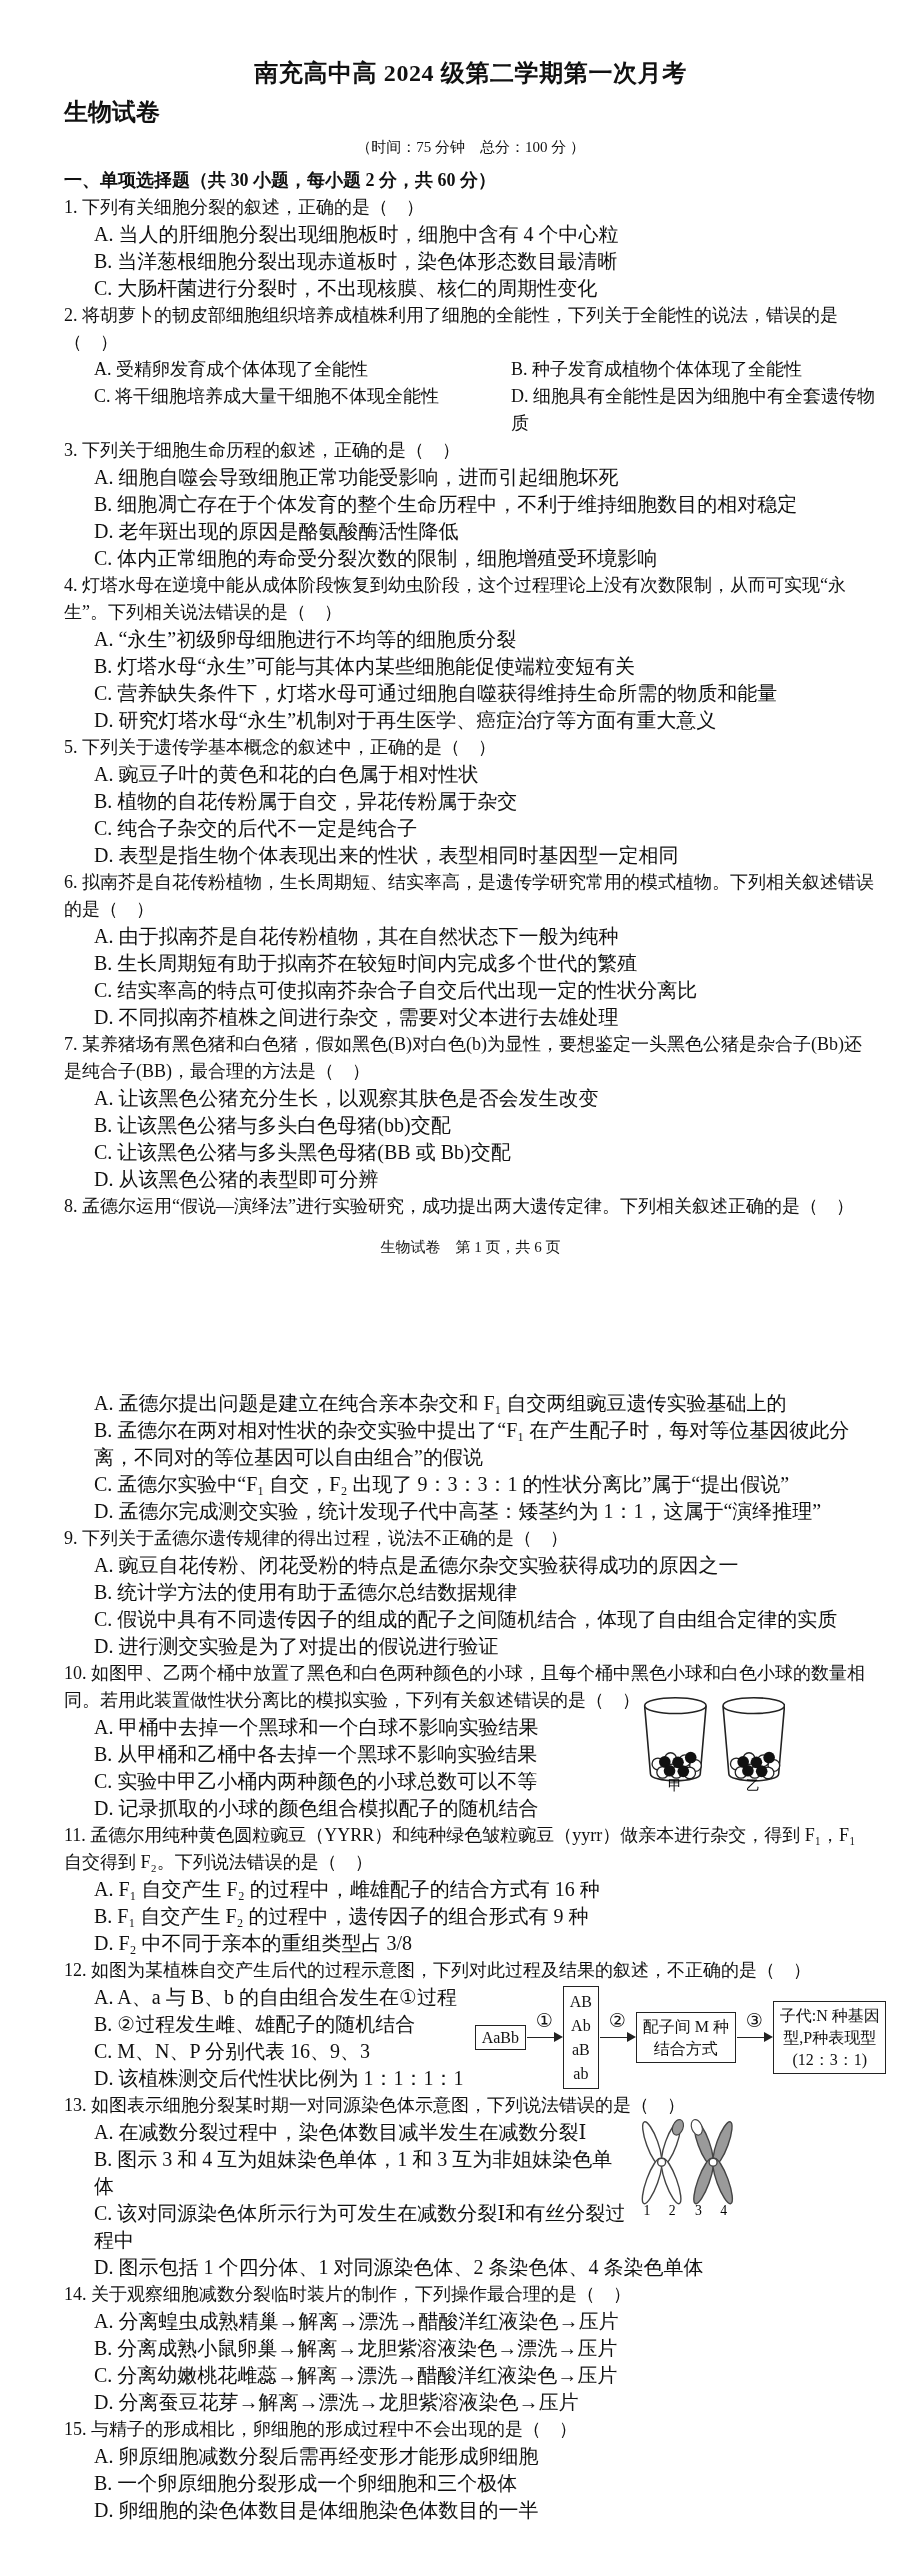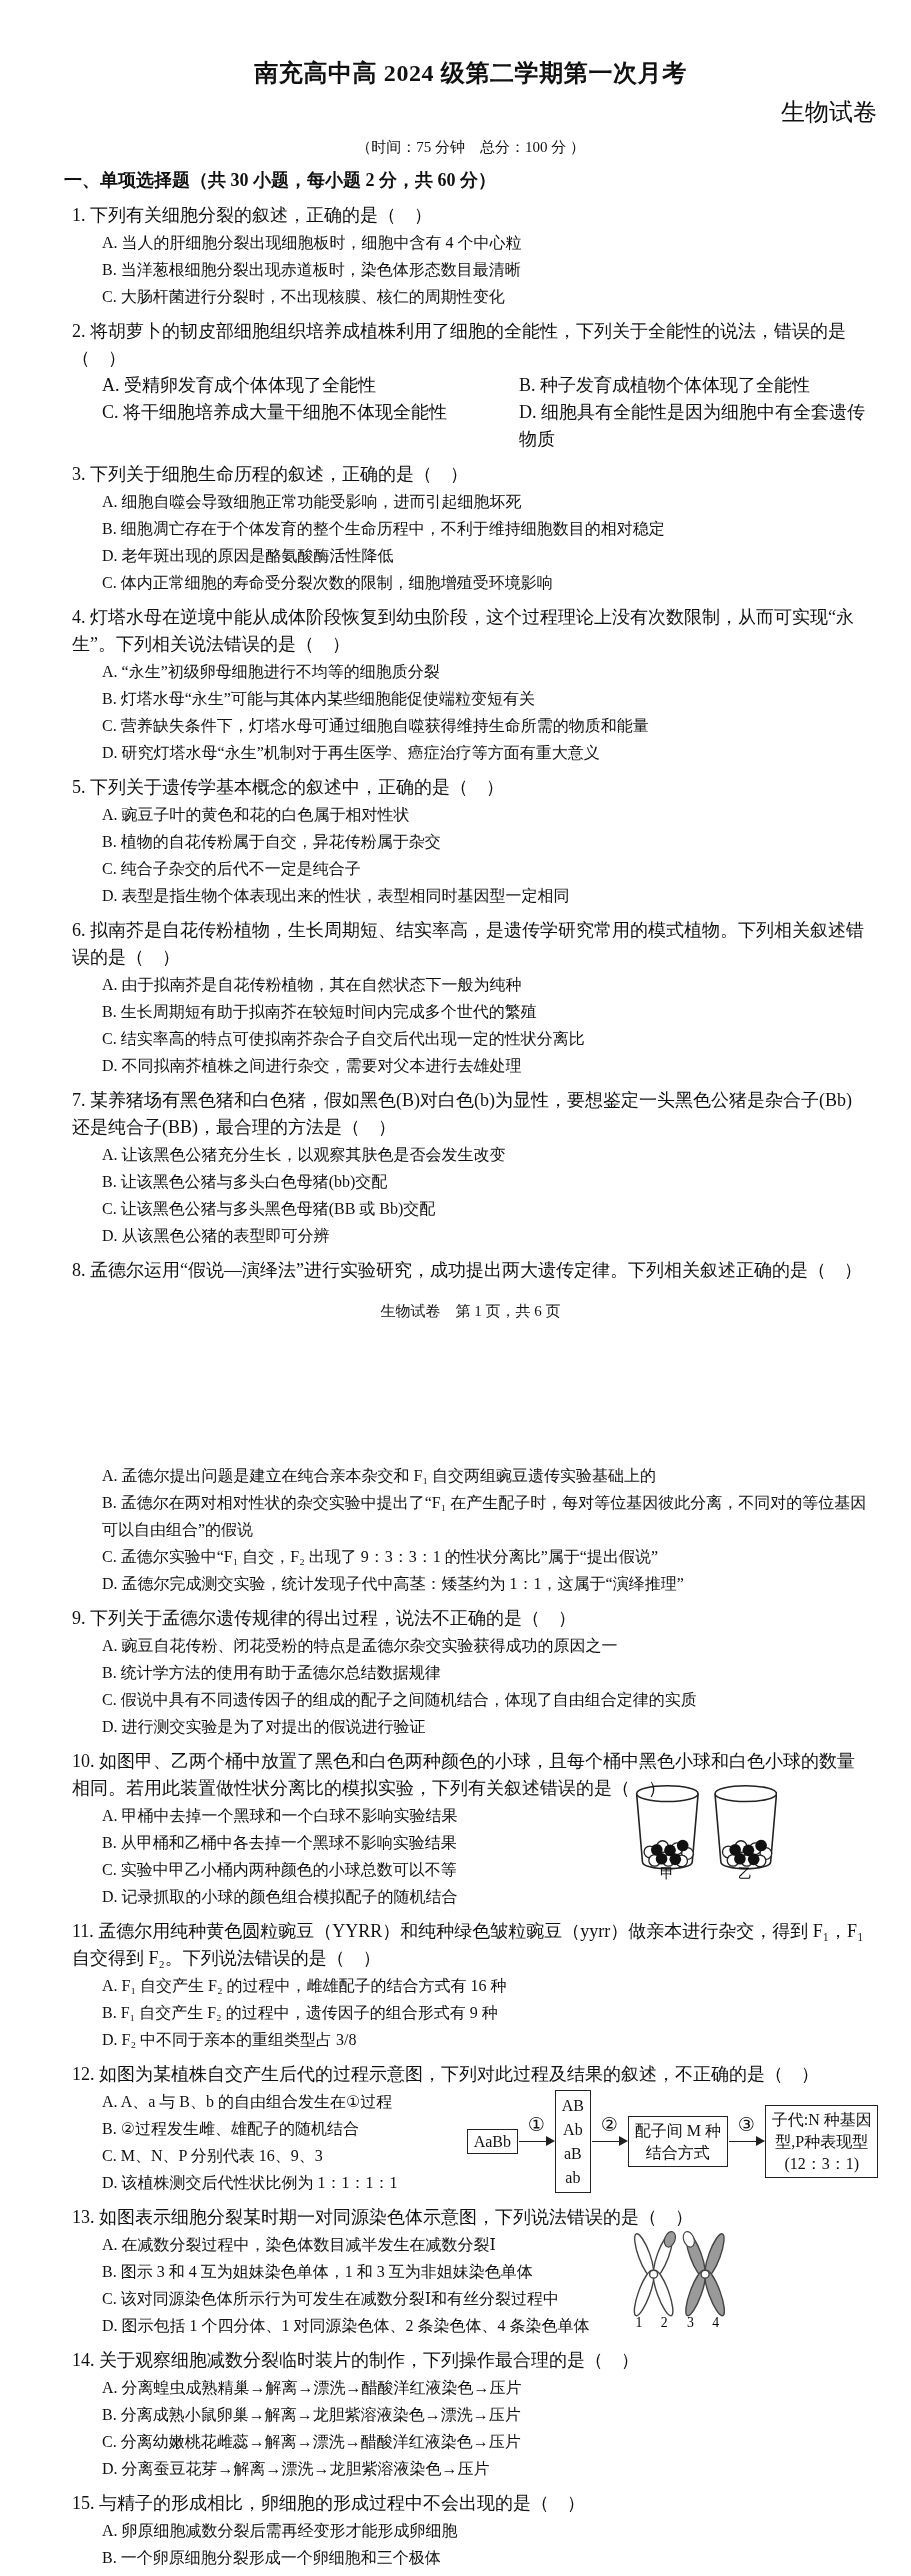--- a/index.html
+++ b/index.html
@@ -1,27 +1,27 @@
 <!DOCTYPE html>
 <html lang="zh" style="font-size:9.2px"><head>
 <meta charset="utf-8">
 <style>
   html,body{margin:0;padding:0;background:#ffffff;}
   body{width:911px;height:2576px;position:relative;overflow:hidden;
        font-family:"Liberation Serif","DejaVu Serif","DejaVu Sans",serif;color:#111;}
   *{box-sizing:border-box;}
   .sheet{width:911px;padding:57px 34px 0 64px;}
   .title{font-size:24px;font-weight:bold;text-align:center;line-height:32px;letter-spacing:0.6px;}
-  .subtitle{font-size:24px;font-weight:normal;text-align:right;line-height:30px;margin-top:8px;}
+  .subtitle{font-size:24px;font-weight:bold;text-align:left;line-height:30px;margin-top:8px;}
   .info{font-size:15px;text-align:center;line-height:20.7px;margin-top:10.3px;}
   .section{font-size:18px;font-weight:bold;line-height:27px;margin-top:9.2px;}
   p{margin:0;}
-  .q{margin:8px;}
+  .q{margin:0;}
   .stem{font-size:18px;line-height:27px;}
-  .opt{font-size:16px;line-height:27px;padding-left:30px;}
+  .opt{font-size:20px;line-height:27px;padding-left:30px;}
   .optrow{display:flex;font-size:18px;line-height:27px;padding-left:30px;}
   .optrow .c1{width:417px;flex:0 0 417px;}
   .footer{font-size:15px;text-align:center;line-height:27px;margin-top:13.8px;}
   .pagegap{height:129px;}
   .clr{clear:both;height:0;}
   
   .buckets{float:right;width:143px;margin:-19.5px 92px 0 5.7px;}
   .buckets svg{display:block;width:143px;height:99px;}
   
   .flow{float:right;width:402px;display:flex;align-items:center;margin:2.3px 0 0 3.4px;font-size:16px;}

